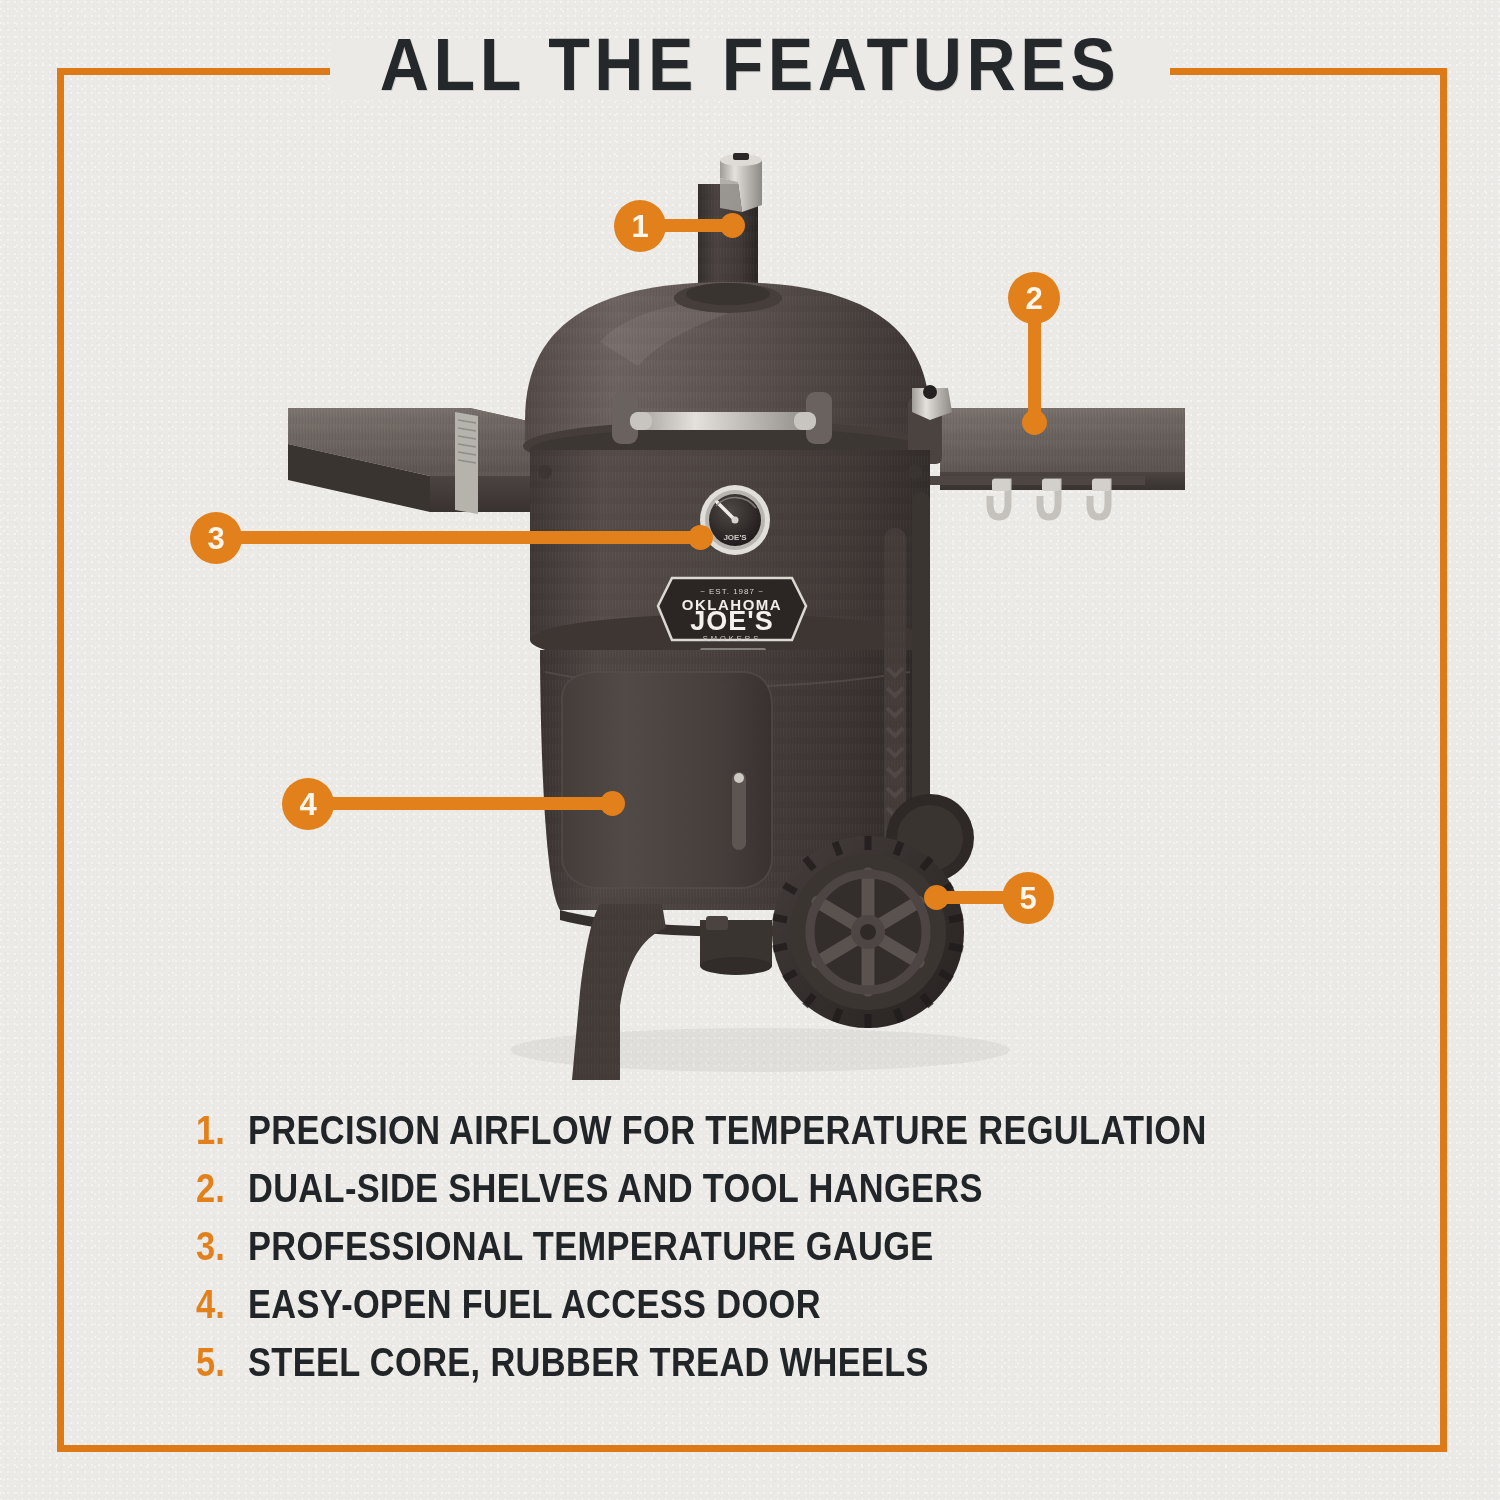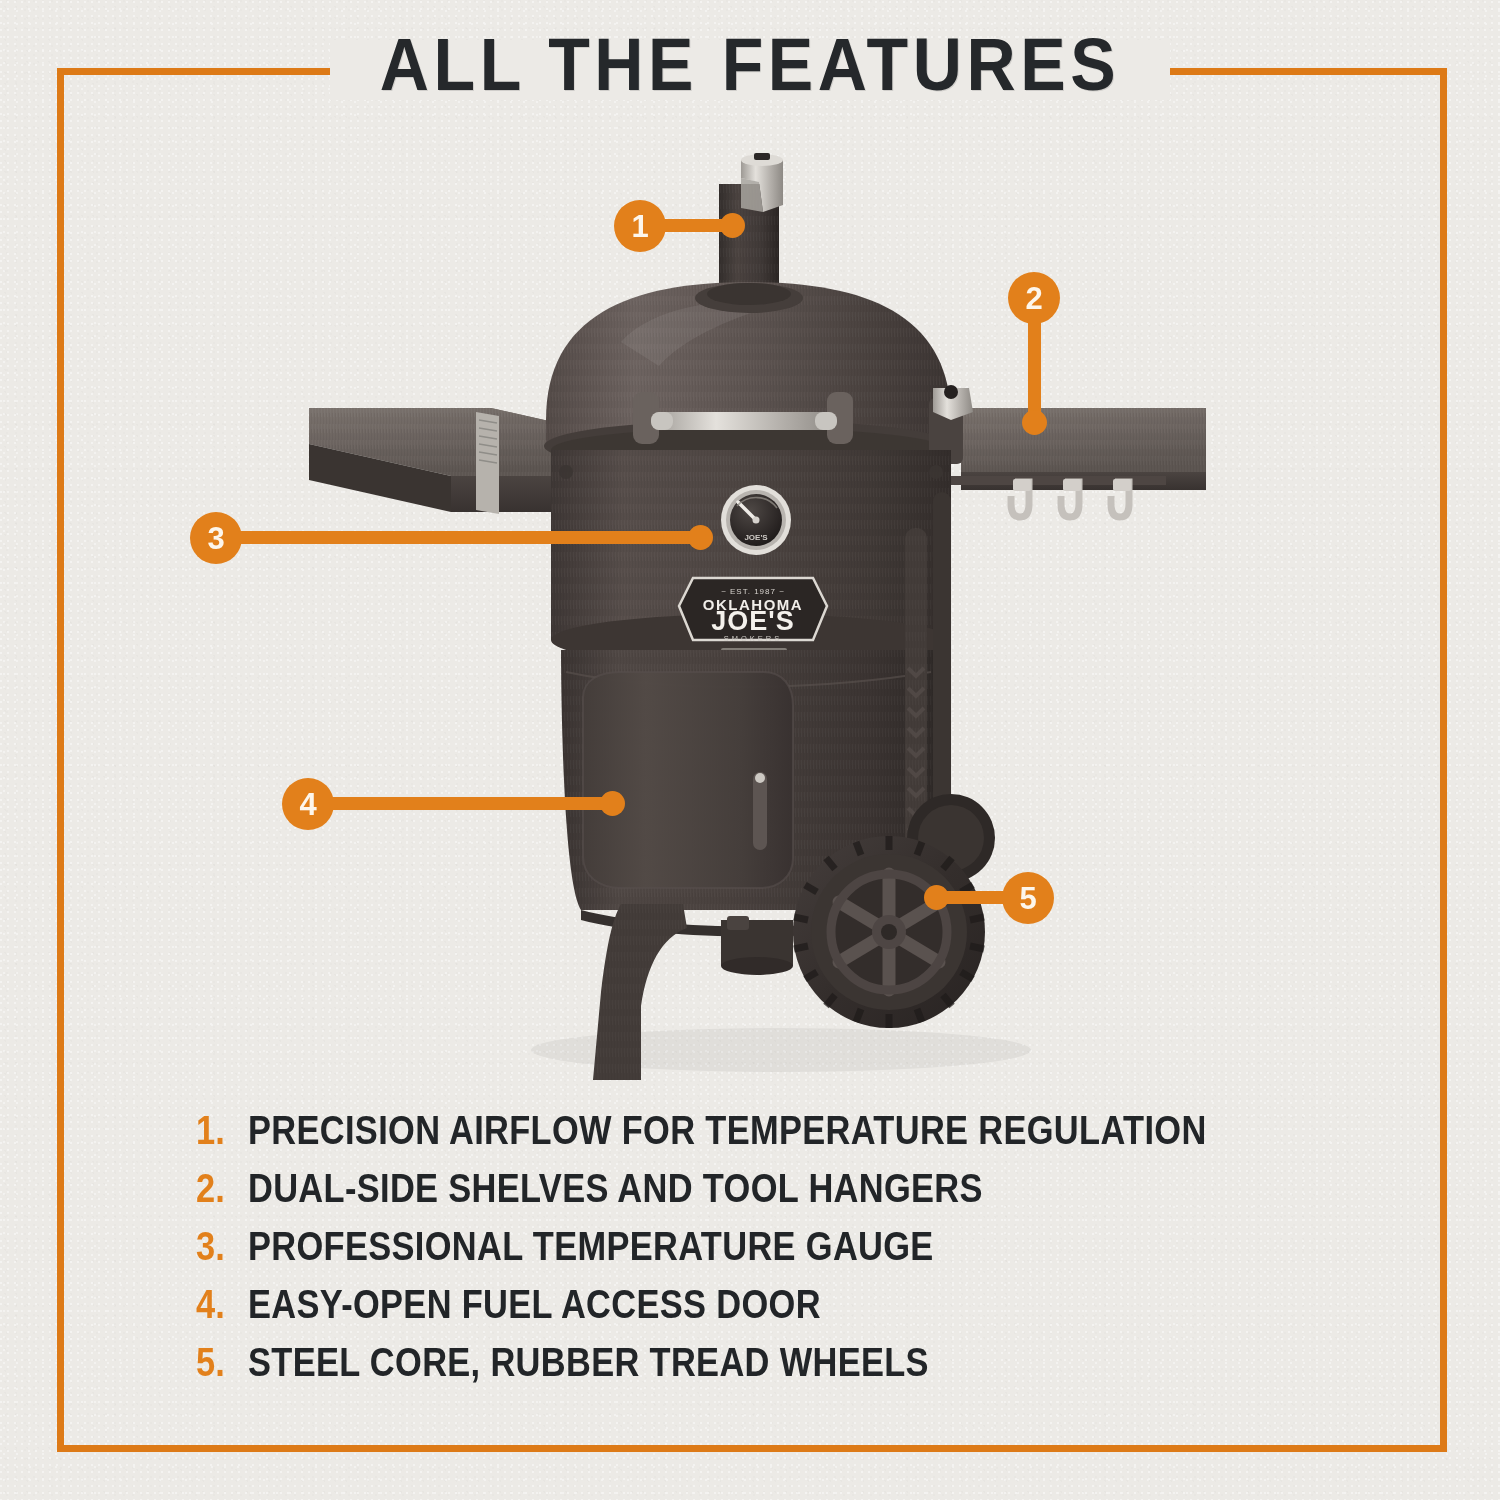--- a/index.html
+++ b/index.html
@@ -90,21 +90,20 @@
     letter-spacing:.4px;
     white-space:nowrap;
   }
 
   
   #product-stage{
     position:absolute;
     left:0;top:120px;
     width:1476px;height:980px;
     z-index:3;
-    padding-left:21px;
   }
   #product-svg{display:block;}
 
   
   .callout{position:absolute;z-index:6;}
   .callout-circle{
     position:absolute;
     width:52px;height:52px;
     border-radius:50%;
     background:#e2801b;

